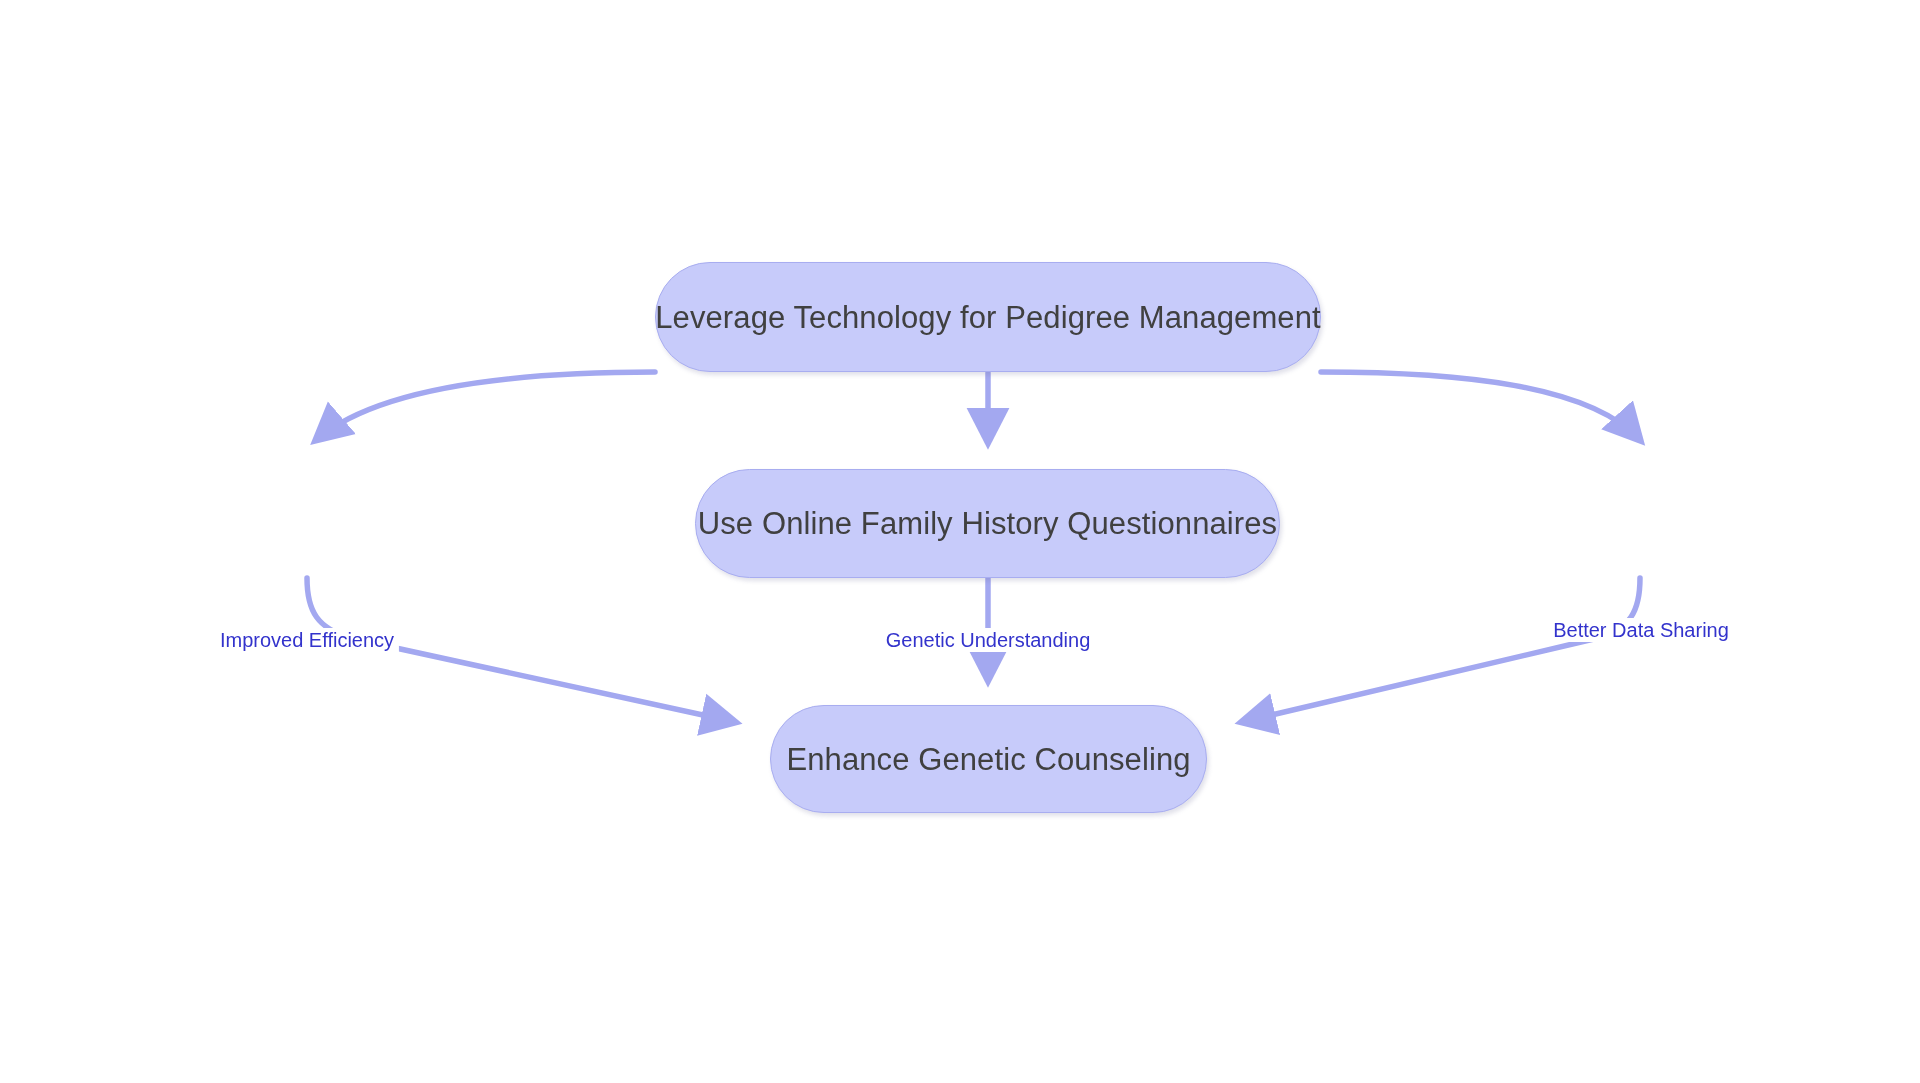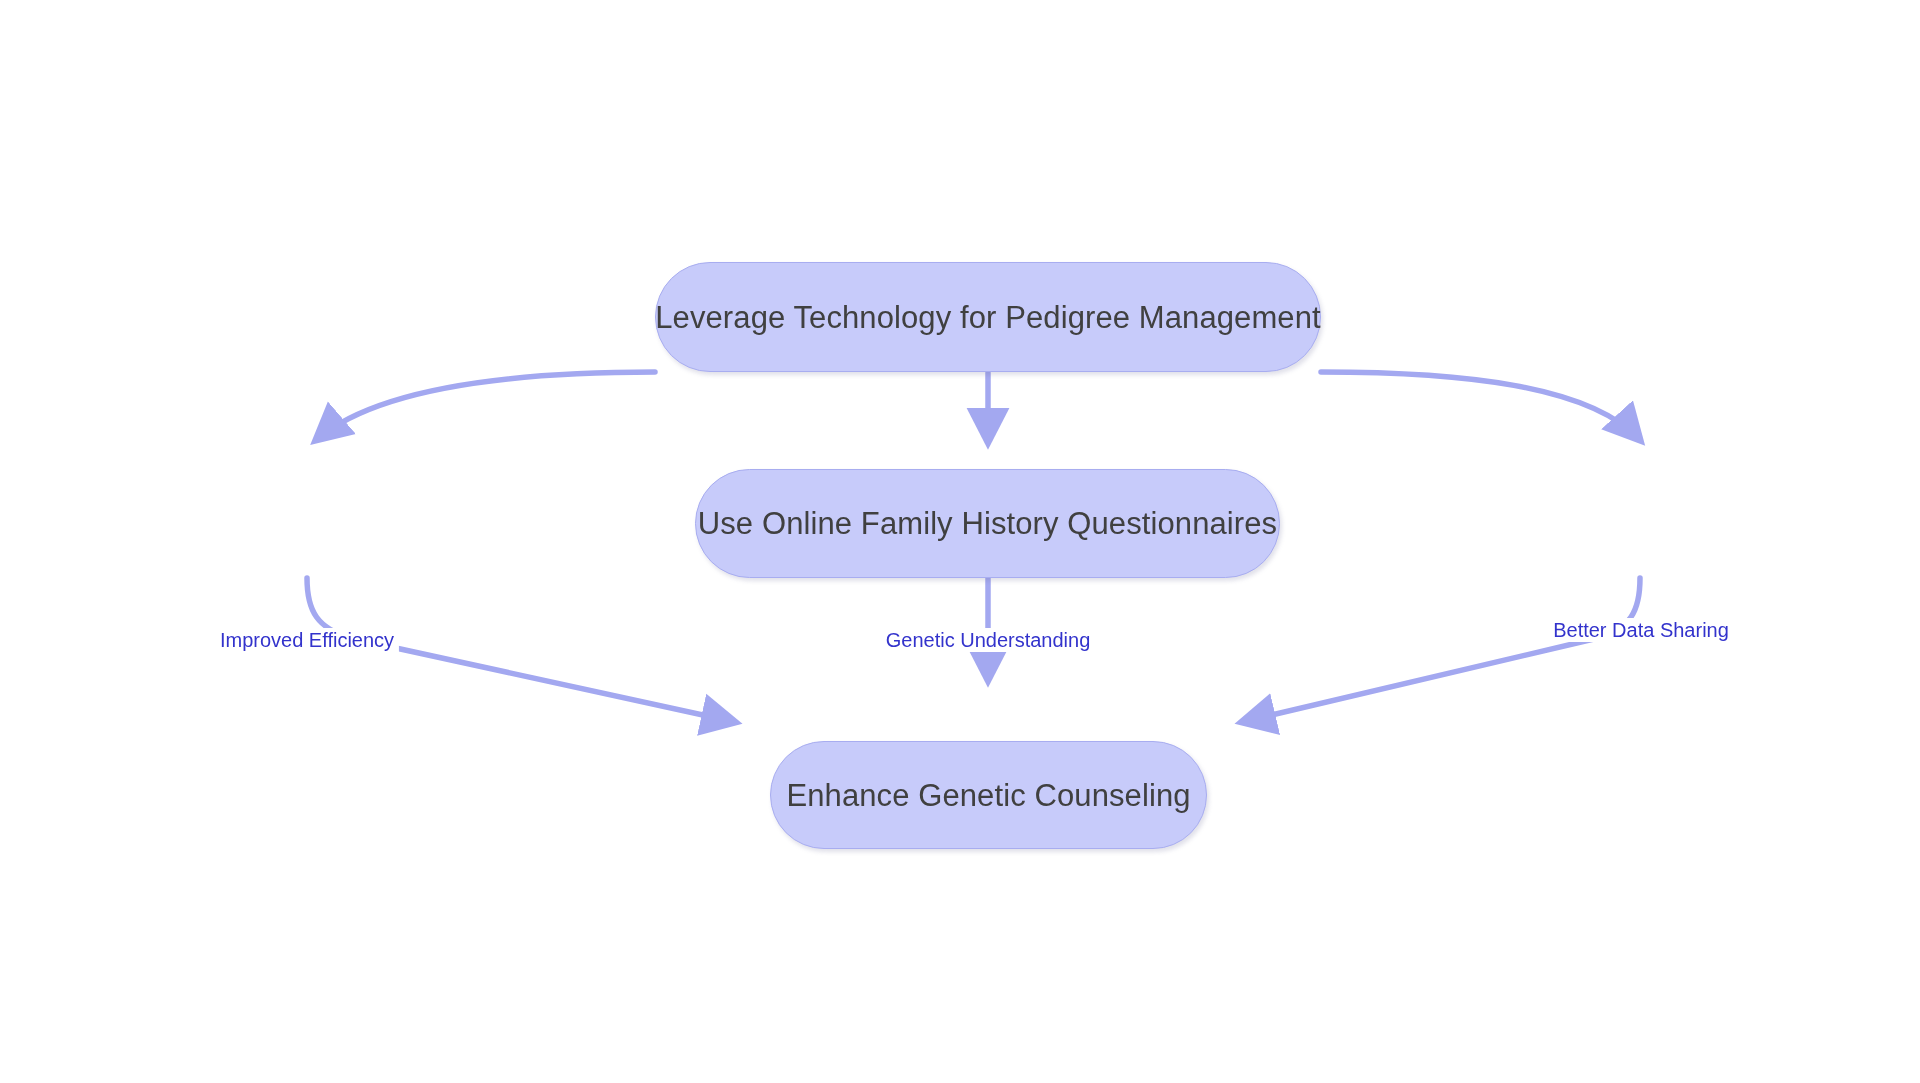--- a/index.html
+++ b/index.html
@@ -59,21 +59,21 @@
     background: #ffffff;
     padding: 2px 5px;
     transform: translate(-50%, -50%);
   }
 
   
   #node-root      { left: 655px;  top: 262px; width: 666px; height: 110px; }
   #node-chart     { left: 15px;   top: 469px; width: 585px; height: 109px; }
   #node-quest     { left: 695px;  top: 469px; width: 585px; height: 109px; }
   #node-fhir      { left: 1375px; top: 469px; width: 530px; height: 109px; }
-  #node-counsel   { left: 770px;  top: 705px; width: 437px; height: 108px; margin-top: 36px; }
+  #node-counsel   { left: 770px;  top: 705px; width: 437px; height: 108px; }
 
   
   #label-improved-efficiency  { left: 307px;  top: 640px; }
   #label-deeper-understanding { left: 988px;  top: 640px; }
   #label-better-data-sharing  { left: 1641px; top: 616px; margin-top: 14px; }
 </style>
 </head>
 <body>
 
 <div id="diagram-root">

